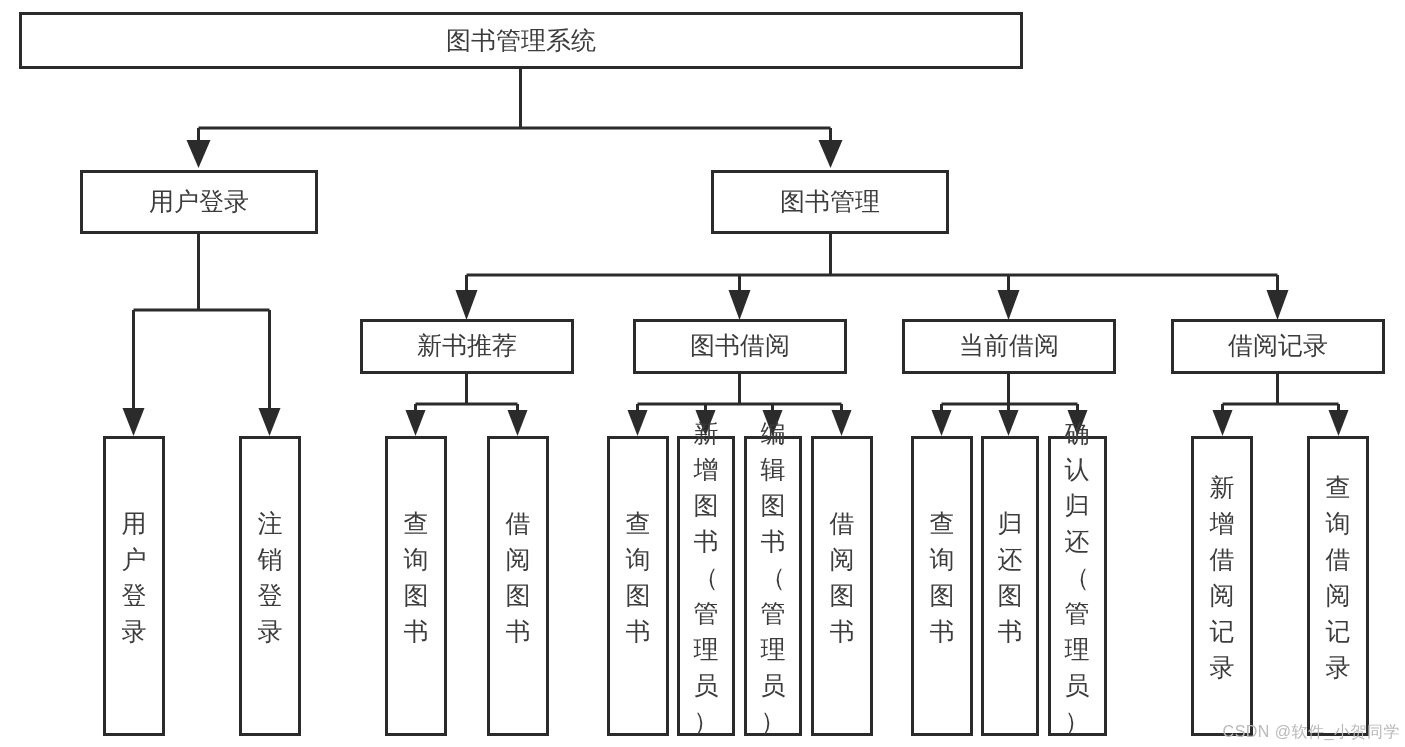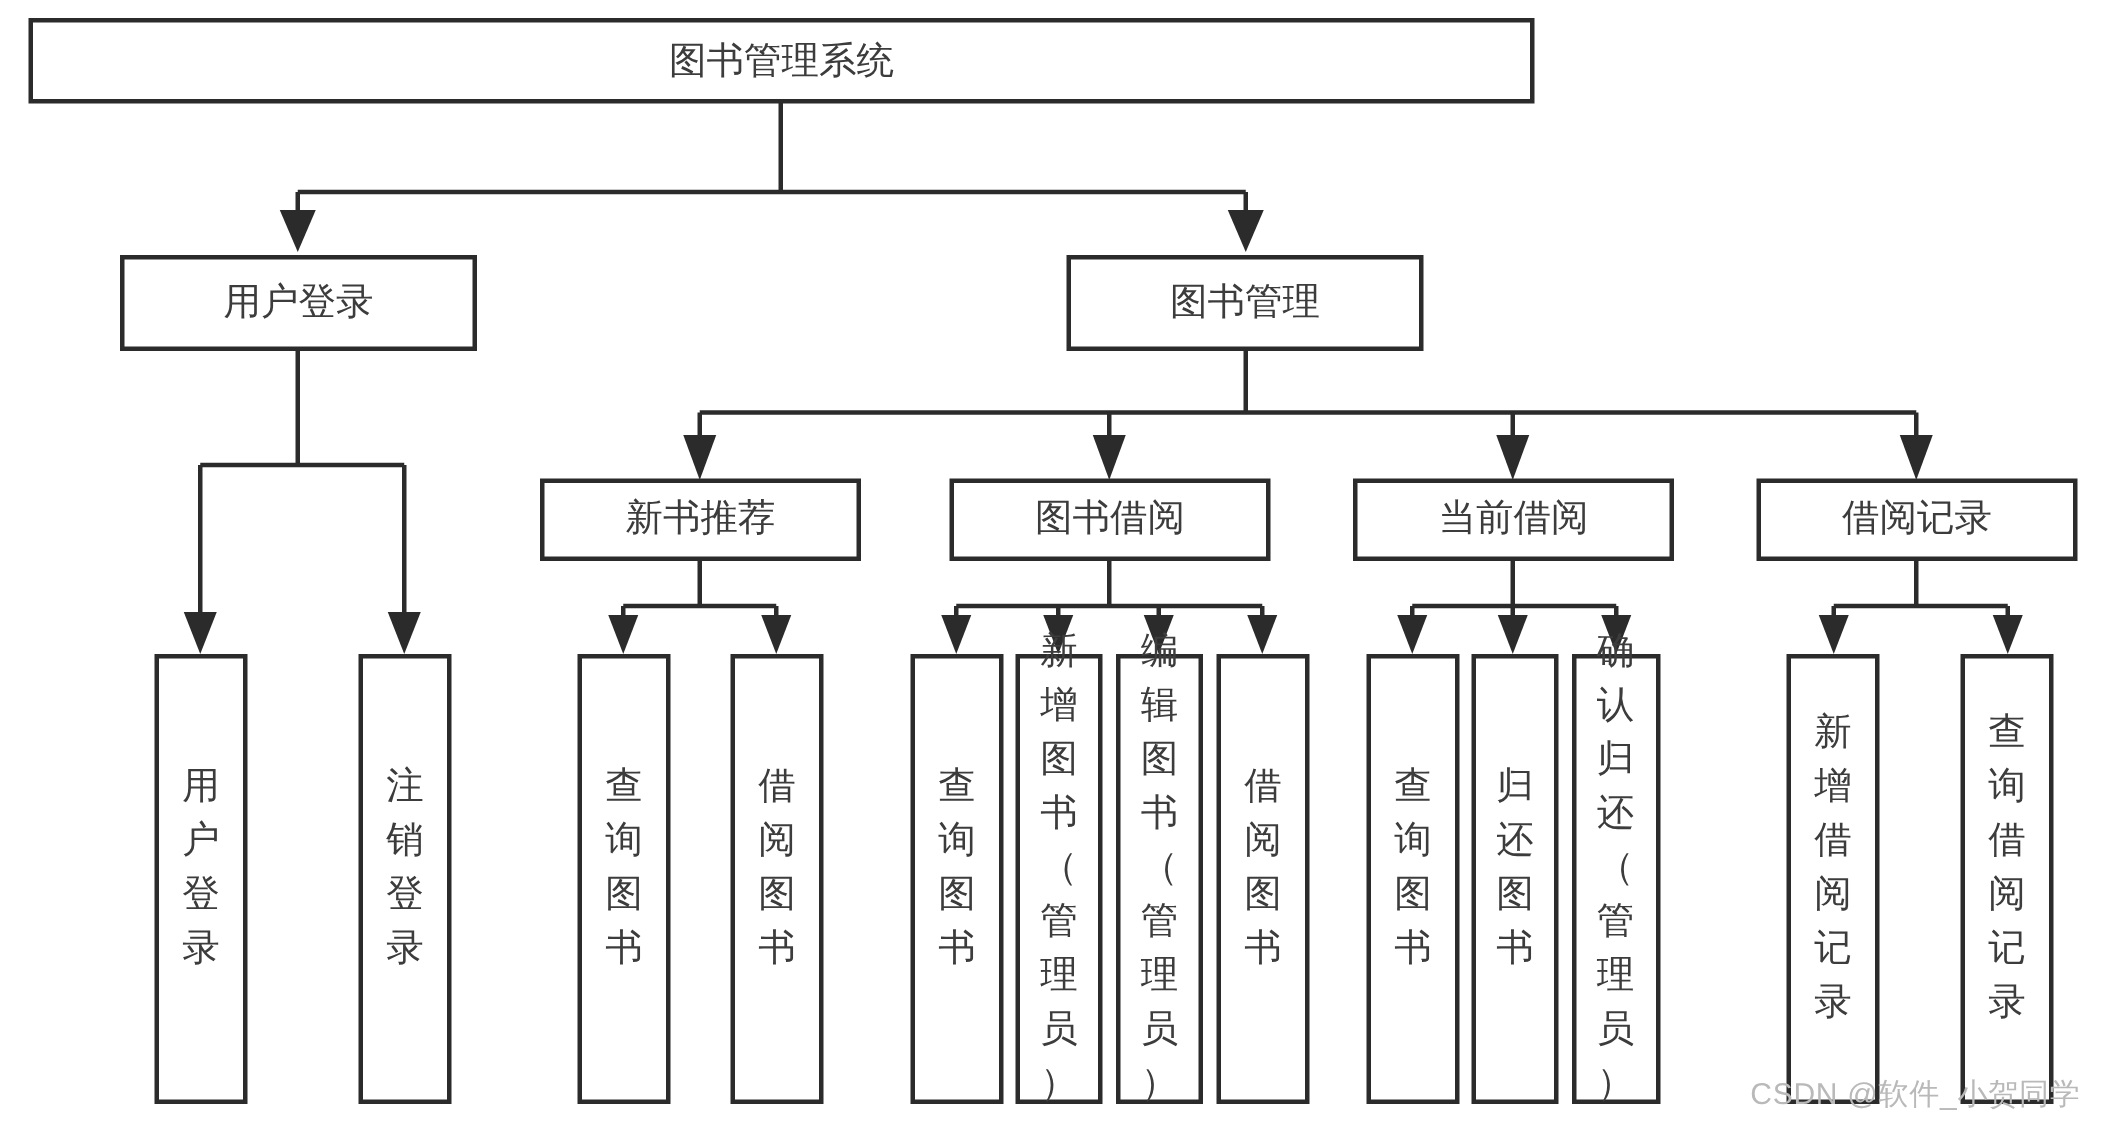--- a/index.html
+++ b/index.html
@@ -49,24 +49,24 @@
     stroke-width: 3;
     fill: none;
     stroke-linecap: butt;
   }
   .arrow-head {
     fill: #2b2b2b;
     stroke: none;
   }
   .watermark {
     position: absolute;
-    right: 18px;
+    right: 5px;
     bottom: 4px;
     font-family: "Liberation Sans", "DejaVu Sans", sans-serif;
-    font-size: 20px;
+    font-size: 16px;
     color: #b9b9b9;
     white-space: nowrap;
     letter-spacing: 0.5px;
     user-select: none;
   }
 </style>
 </head>
 <body>
 
 <div id="diagram-root">

